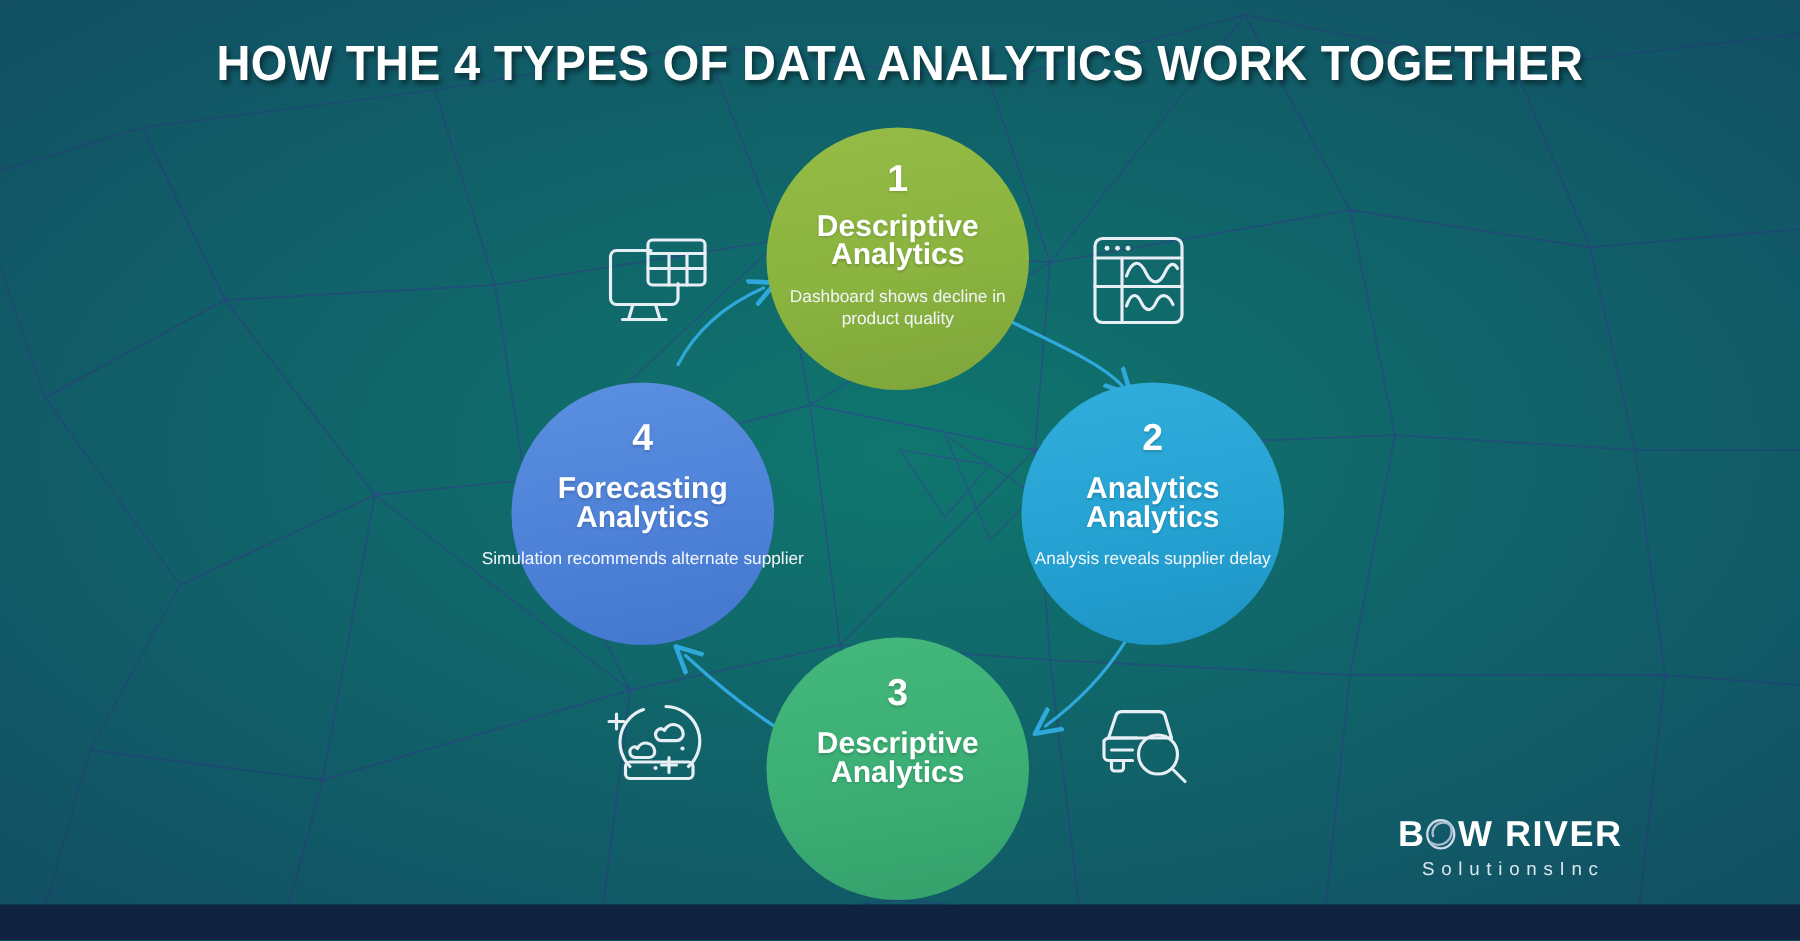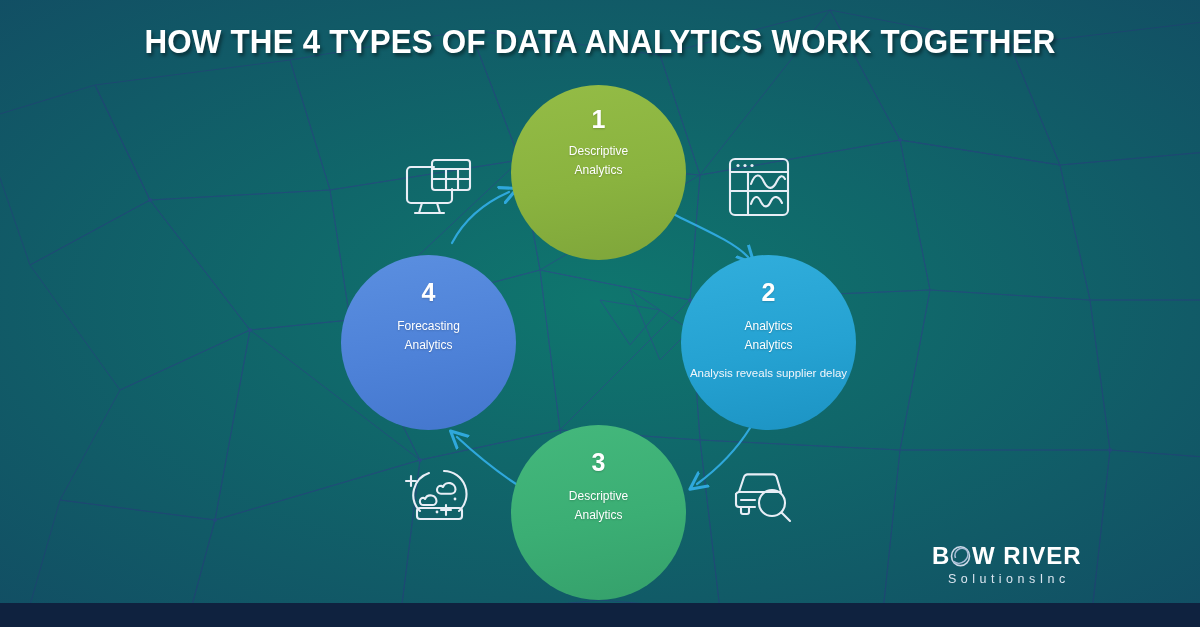--- a/index.html
+++ b/index.html
@@ -70,22 +70,22 @@
     box-sizing: border-box;
   }
   .node .num {
     font-size: 25px;
     font-weight: bold;
     line-height: 1;
     margin-bottom: 12px;
     text-shadow: 0 1px 2px rgba(0,0,0,0.18);
   }
   .node .ttl {
-    font-size: 12px;
-    font-weight: normal;
+    font-size: 20px;
+    font-weight: bold;
     line-height: 19px;
     margin-bottom: 11px;
     text-shadow: 0 1px 2px rgba(0,0,0,0.18);
   }
   .node .desc {
     font-size: 11.5px;
     font-weight: normal;
     line-height: 15px;
     color: #f2f6fb;
   }
@@ -199,20 +199,21 @@
 
     <path d="M452 243 C 464 220 484 203 509 192" fill="none" stroke="#2fa8dc" stroke-width="2.2" stroke-linecap="round" marker-end="url(#ah)"></path>
   </svg>
 
   <div class="node" id="node-1">
     <div class="num">1</div>
     <div class="ttl">
       <span>Descriptive</span><br>
       <span>Analytics</span>
     </div>
+    <div class="desc">Dashboard shows decline in product quality</div>
   </div>
 
   <div class="node" id="node-2">
     <div class="num">2</div>
     <div class="ttl">
       <span>Analytics</span><br>
       <span>Analytics</span>
     </div>
     <div class="desc">Analysis reveals supplier delay</div>
   </div>
@@ -224,20 +225,21 @@
       <span>Analytics</span>
     </div>
   </div>
 
   <div class="node" id="node-4">
     <div class="num">4</div>
     <div class="ttl">
       <span>Forecasting</span><br>
       <span>Analytics</span>
     </div>
+    <div class="desc">Simulation recommends alternate supplier</div>
   </div>
 
   <div class="icon-box" id="icon-dashboard">
     <svg width="74" height="66" viewBox="0 0 74 66" xmlns="http://www.w3.org/2000/svg" fill="none" stroke="#e8eef6" stroke-width="2.1" stroke-linecap="round" stroke-linejoin="round">
       <path d="M32 12 H9 a4 4 0 0 0 -4 4 V44 a4 4 0 0 0 4 4 H46 a4 4 0 0 0 4 -4 V34"></path>
       <path d="M20 48 L17 58 H38 L35 48"></path>
       <path d="M13 58 H42"></path>
       <rect x="30" y="5" width="38" height="30" rx="3"></rect>
       <path d="M30 14 H68"></path>
       <path d="M30 24 H68"></path>

